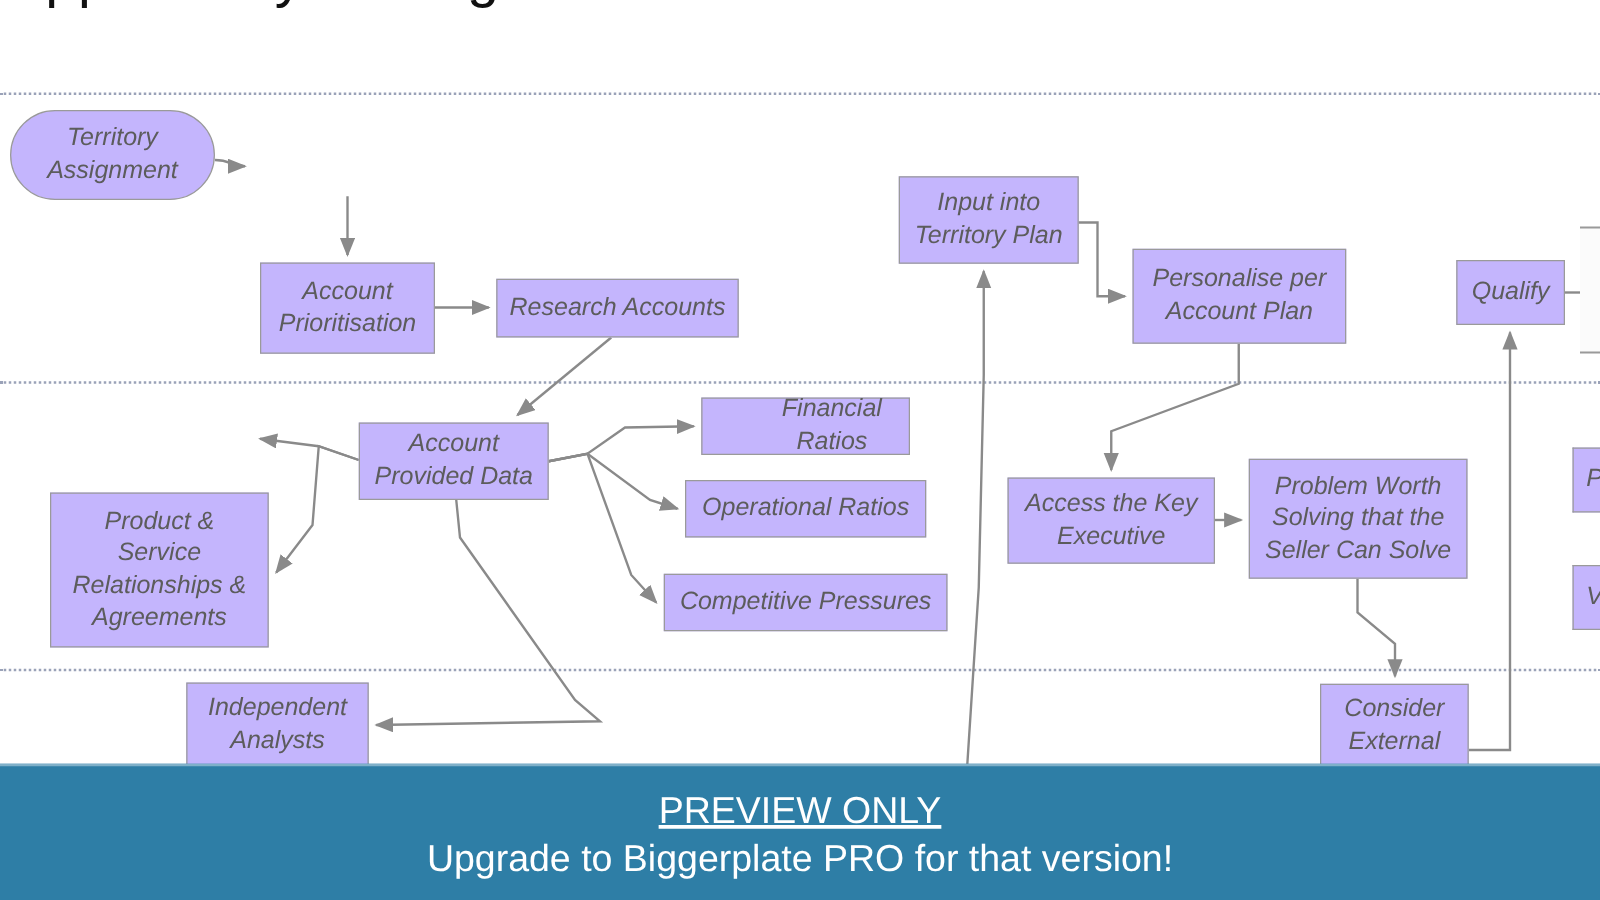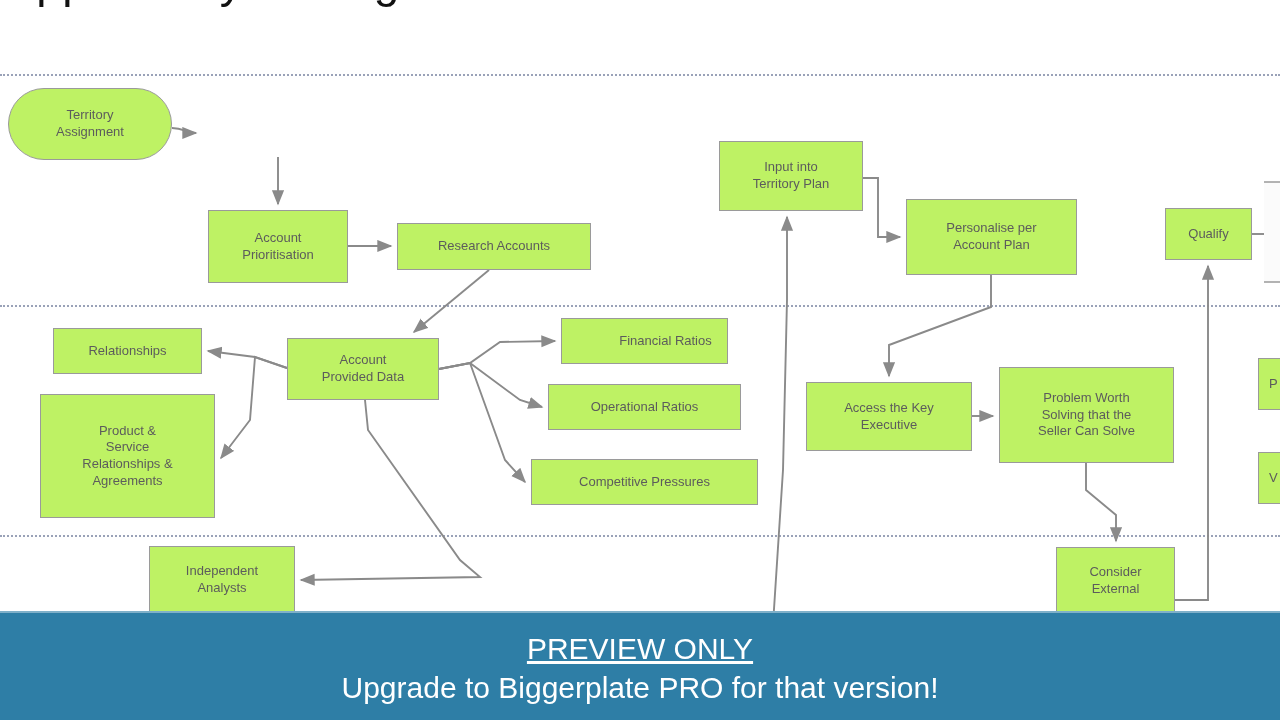--- a/index.html
+++ b/index.html
@@ -43,30 +43,31 @@
     top: 0;
     width: 1280px;
     height: 720px;
     pointer-events: none;
   }
   
   .node {
     position: absolute;
     box-sizing: border-box;
     border: 1.4px solid #9a9a9a;
-    background: #bef264;
+    background: #c4b5fd;
     color: #5c5c5c;
-    font-size: 13px;
+    font-size: 20px;
     line-height: 1.28;
     text-align: center;
     display: flex;
     align-items: center;
     justify-content: center;
     padding: 2px 6px;
     white-space: pre-line;
+    font-style: italic;
   }
   .node.rounded {
     border-radius: 38px;
   }
   .node.clipped-right {
     border-right: none;
   }
   
   #decision-shape {
     position: absolute;
@@ -165,21 +166,20 @@
 
 
   <div class="node" style="left:208px; top:210px; width:140px; height:73px;">Account
 Prioritisation</div>
 
   <div class="node" style="left:397px; top:223px; width:194px; height:47px;">Research Accounts</div>
 
   <div class="node" style="left:287px; top:338px; width:152px; height:62px;">Account
 Provided Data</div>
 
-  <div class="node" style="left:53px;  top:328px; width:149px; height:46px;">Relationships</div>
 
   <div class="node" style="left:40px;  top:394px; width:175px; height:124px;">Product &amp;
 Service
 Relationships &amp;
 Agreements</div>
 
   <div class="node" style="left:561px; top:318px; width:167px; height:46px;padding-left:48px;">Financial Ratios</div>
 
   <div class="node" style="left:548px; top:384px; width:193px; height:46px;">Operational Ratios</div>
 

